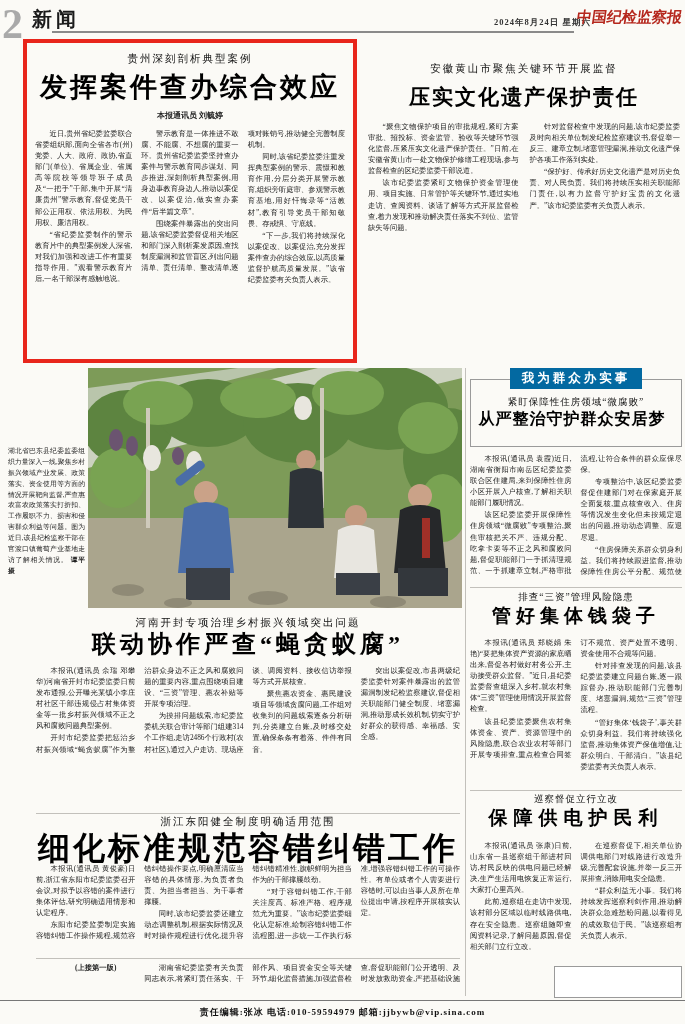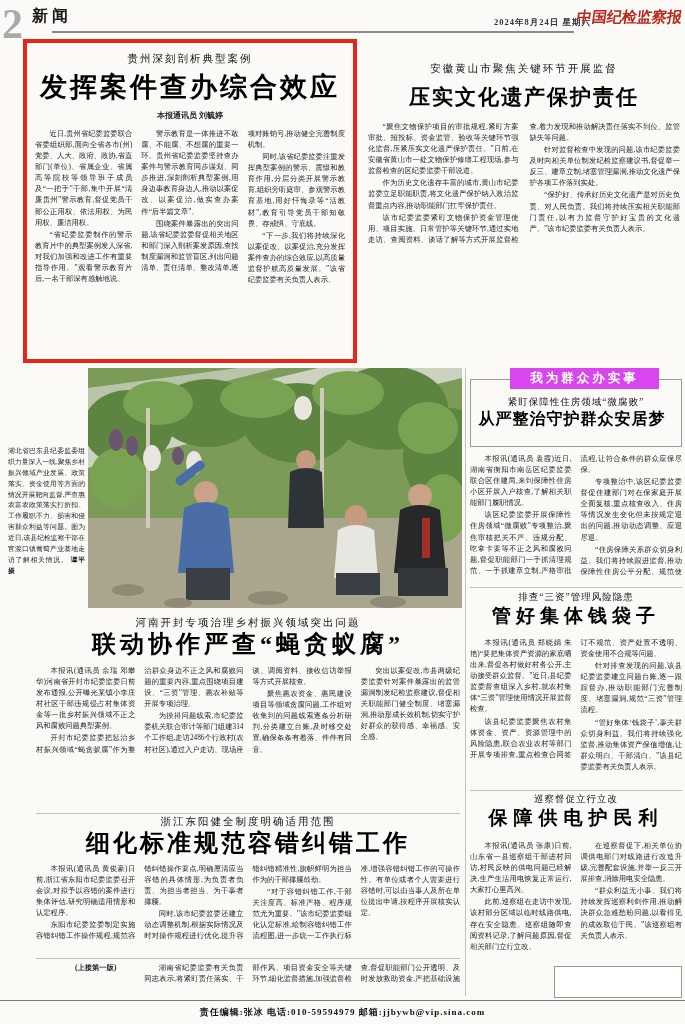--- a/index.html
+++ b/index.html
@@ -4,21 +4,21 @@
 <style>
   * { margin:0; padding:0; box-sizing:border-box; }
   html,body { background:#e9e7e2; }
   .page {
     position:relative; width:685px; height:1024px; margin:0 auto;
     background:#fbfaf6; overflow:hidden;
     font-family:"Liberation Serif","DejaVu Serif",serif; color:#1a1a1a;
   }
   
   .page-num { position:absolute; left:2px; top:0px; font-size:42px; color:#a9a9a9; font-weight:bold; }
-  .section-name { position:absolute; left:32px; top:6px; font-size:16px; font-weight:bold; letter-spacing:4px; }
+  .section-name { position:absolute; left:32px; top:6px; font-size:20px; font-weight:bold; letter-spacing:4px; }
   .header-rule { position:absolute; left:52px; top:31px; width:522px; height:2px; background:#8a8a8a; }
   .header-date { position:absolute; left:494px; top:17px; font-size:8.5px; font-weight:bold; color:#333; letter-spacing:1px; }
   .masthead { position:absolute; left:577px; top:8px; width:106px; font-size:15px; font-weight:bold;
               color:#b5271d; transform:skewX(-8deg); letter-spacing:0px; white-space:nowrap; }
   
   .kicker { text-align:center; font-size:10.5px; letter-spacing:2px; color:#111; }
   .kicker-sm { text-align:center; font-size:9.5px; letter-spacing:1px; color:#111; }
   .headline { text-align:center; font-weight:bold; color:#000; }
   .byline { text-align:center; font-size:8px; color:#222;font-weight:bold; }
   .body-text { text-align:justify; font-size:7.3px; line-height:1.52; color:#222; }
@@ -37,41 +37,41 @@
   
   .photo-caption { position:absolute; left:8px; top:446px; width:77px; font-size:6.8px; line-height:1.6;
                    text-align:justify; color:#222; }
   .photo-caption .credit { font-weight:bold; }
   .photo-frame { position:absolute; left:88px; top:368px; width:374px; height:240px; overflow:hidden; background:#6d8f4e; }
   
   .v-rule { position:absolute; background:#c2c0bb; width:1px; }
   .h-rule { position:absolute; background:#c2c0bb; height:1px; }
   
   .service-box { position:absolute; left:470px; top:379px; width:212px; height:68px; border:1px solid #9a9a9a; }
-  .service-badge { position:absolute; left:510px; top:368px; width:149px; height:21px; background:#d946ef;
+  .service-badge { position:absolute; left:510px; top:368px; width:132px; height:21px; background:#0369a1;
                    color:#fff; font-size:12.5px; font-weight:bold; text-align:center; line-height:21px; letter-spacing:3px; }
   .housing-kicker { position:absolute; left:470px; top:396px; width:212px; }
   .housing-headline { position:absolute; left:470px; top:409px; width:204px; font-size:16px; letter-spacing:1px; }
   .housing-body { position:absolute; left:470px; top:453px; width:212px; height:131px; column-count:2; column-gap:9px; overflow:hidden; }
   
   .collective-kicker { position:absolute; left:470px; top:591px; width:212px; }
   .collective-headline { position:absolute; left:470px; top:603px; width:212px; font-size:19px; letter-spacing:5px; }
   .collective-body { position:absolute; left:470px; top:637px; width:212px; height:150px; column-count:2; column-gap:9px; overflow:hidden; }
   
   .power-kicker { position:absolute; left:470px; top:793px; width:212px; }
   .power-headline { position:absolute; left:470px; top:805px; width:212px; font-size:19px; letter-spacing:6px; }
   .power-body { position:absolute; left:470px; top:840px; width:212px; height:122px; column-count:2; column-gap:9px; overflow:hidden; }
   .bottom-right-box { position:absolute; left:554px; top:966px; width:128px; height:32px; border:1px solid #9a9a9a; background:#fff; }
   
   .kaifeng-kicker { position:absolute; left:36px; top:616px; width:424px; }
   .kaifeng-headline { position:absolute; left:36px; top:628px; width:424px; font-size:24px; letter-spacing:4px; }
   .kaifeng-body { position:absolute; left:36px; top:665px; width:424px; height:146px; column-count:4; column-gap:9px; overflow:hidden; }
   
   .dongyang-kicker { position:absolute; left:36px; top:815px; width:424px; }
-  .dongyang-headline { position:absolute; left:36px; top:827px; width:424px; font-size:24px; letter-spacing:3px; }
+  .dongyang-headline { position:absolute; left:36px; top:827px; width:424px; font-size:32px; letter-spacing:3px; }
   .dongyang-body { position:absolute; left:36px; top:863px; width:424px; height:93px; column-count:4; column-gap:9px; overflow:hidden; }
   
   .continuation { position:absolute; left:36px; top:962px; width:424px; height:33px; column-count:4; column-gap:9px; overflow:hidden; }
   .continuation p:first-child { text-indent:0; font-weight:bold;padding-left:39px; }
   
   .footer-rule { position:absolute; left:0; top:1000px; width:685px; height:1px; background:#777; }
   .footer-text { position:absolute; left:0; top:1006px; width:685px; text-align:center; font-size:9px; font-weight:bold; color:#111; letter-spacing:1px; }
 </style>
 </head>
 <body>
@@ -101,21 +101,20 @@
         <p>同时,该省纪委监委注重发挥典型案例的警示、震慑和教育作用,分层分类开展警示教育,组织旁听庭审、参观警示教育基地,用好忏悔录等“活教材”,教育引导党员干部知敬畏、存戒惧、守底线。</p>
         <p>“下一步,我们将持续深化以案促改、以案促治,充分发挥案件查办的综合效应,以高质量监督护航高质量发展。”该省纪委监委有关负责人表示。</p>
       </div>
   </div>
 
   <div class="heritage">
     <div class="kicker">安徽黄山市聚焦关键环节开展监督</div>
     <div class="headline">压实文化遗产保护责任</div>
     <div class="body-text">
         <p>“聚焦文物保护项目的审批规程,紧盯方案审批、招投标、资金监管、验收等关键环节强化监督,压紧压实文化遗产保护责任。”日前,在安徽省黄山市一处文物保护修缮工程现场,参与监督检查的区纪委监委干部说道。</p>
-        <p>作为历史文化遗存丰富的城市,黄山市纪委监委立足职能职责,将文化遗产保护纳入政治监督重点内容,推动职能部门扛牢保护责任。</p>
         <p>该市纪委监委紧盯文物保护资金管理使用、项目实施、日常管护等关键环节,通过实地走访、查阅资料、谈话了解等方式开展监督检查,着力发现和推动解决责任落实不到位、监管缺失等问题。</p>
         <p>针对监督检查中发现的问题,该市纪委监委及时向相关单位制发纪检监察建议书,督促举一反三、建章立制,堵塞管理漏洞,推动文化遗产保护各项工作落到实处。</p>
         <p>“保护好、传承好历史文化遗产是对历史负责、对人民负责。我们将持续压实相关职能部门责任,以有力监督守护好宝贵的文化遗产。”该市纪委监委有关负责人表示。</p>
       </div>
   </div>
 
   <div class="photo-caption">
     <span>湖北省巴东县纪委监委组织力量深入一线,聚焦乡村振兴领域产业发展、政策落实、资金使用等方面的情况开展靶向监督,严查惠农富农政策落实打折扣、工作履职不力、损害和侵害群众利益等问题。图为近日,该县纪检监察干部在官渡口镇葡萄产业基地走访了解相关情况。</span>
     <span class="credit">谭平 摄</span>
   </div>

